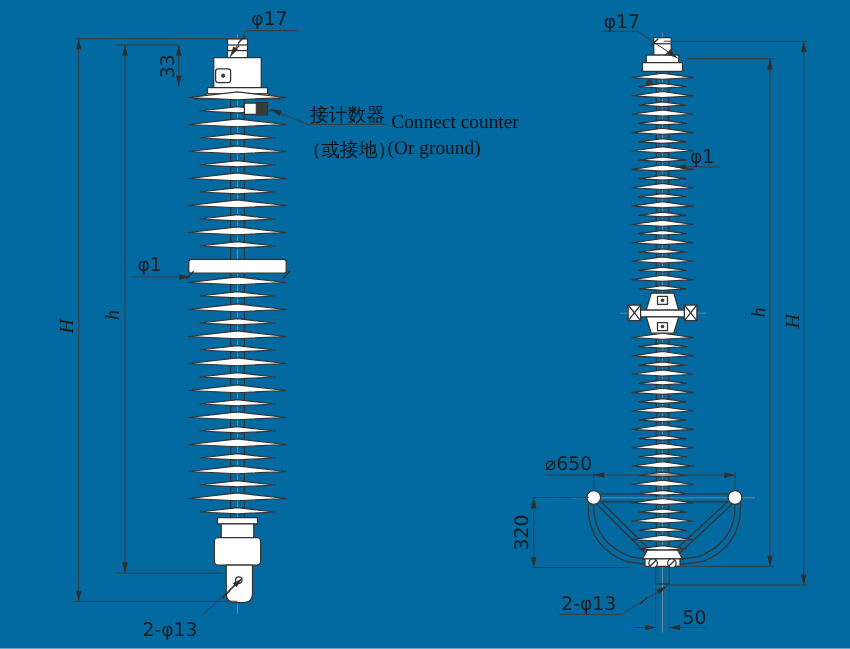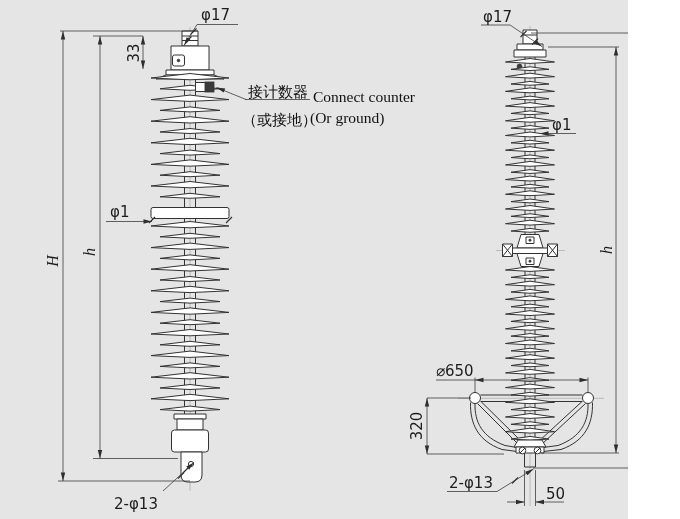--- a/index.html
+++ b/index.html
@@ -1,16 +1,16 @@
 <!DOCTYPE html>
 <html><head>
 <meta charset="utf-8">
 <style>
   html,body{margin:0;padding:0;background:#fff}
-  .canvas{position:relative;width:628px;height:519px;background:#e5e5e5;overflow:hidden}
+  .canvas{position:relative;width:680px;height:519px;background:#0369a1;overflow:hidden}
   svg{display:block}
   .ol   {stroke:#333;fill:none;stroke-width:1;stroke-linejoin:round}
   .olf  {stroke:#333;fill:#fff;stroke-width:1;stroke-linejoin:round}
   .dark {stroke:#333;fill:#3a3a3a;stroke-width:.8}
   .diml {stroke:#3c3c3c;stroke-width:.8;fill:none}
   .cl   {stroke:#999;stroke-width:.55;fill:none}
   .arr  {fill:#2e2e2e;stroke:none}
   .tick {stroke:#2e2e2e;stroke-width:1.1;fill:none}
   text.dim   {font:15px "DejaVu Sans","Liberation Sans",sans-serif;fill:#1c1c1c}
   text.letter{font:italic 16px "Liberation Serif","DejaVu Serif",serif;fill:#1c1c1c}

